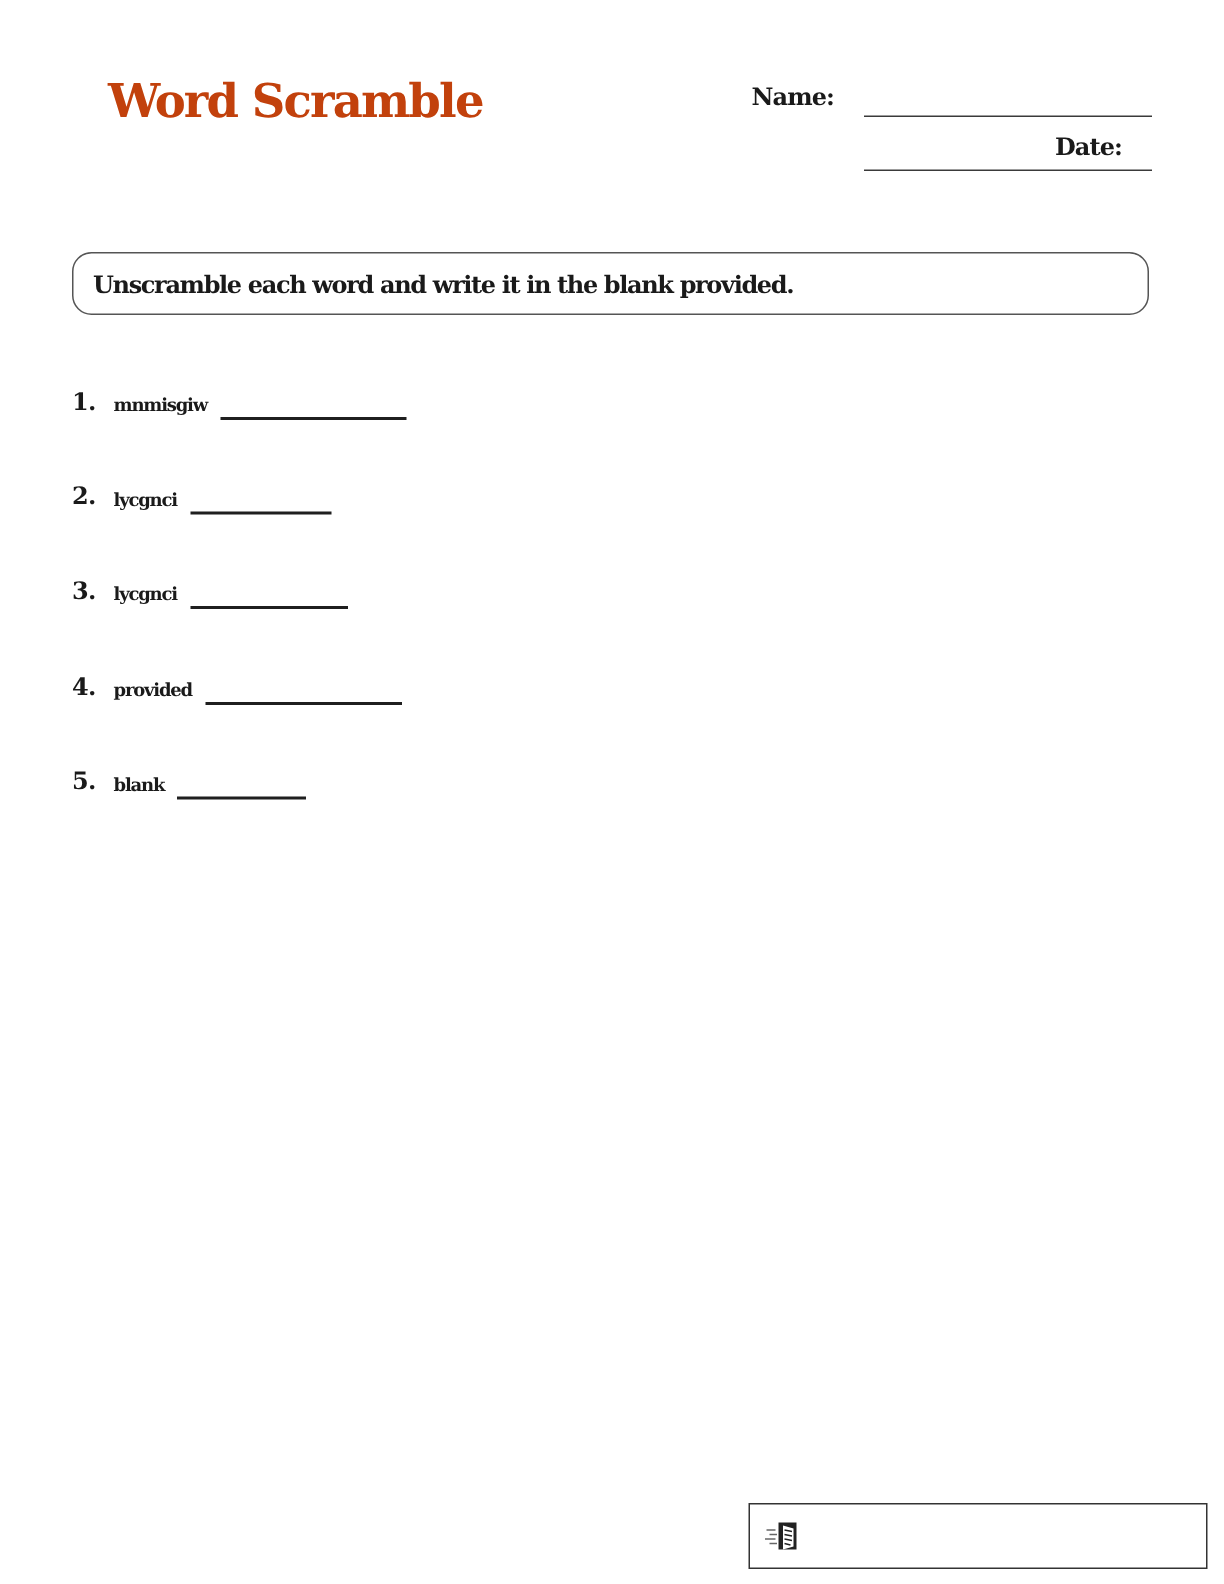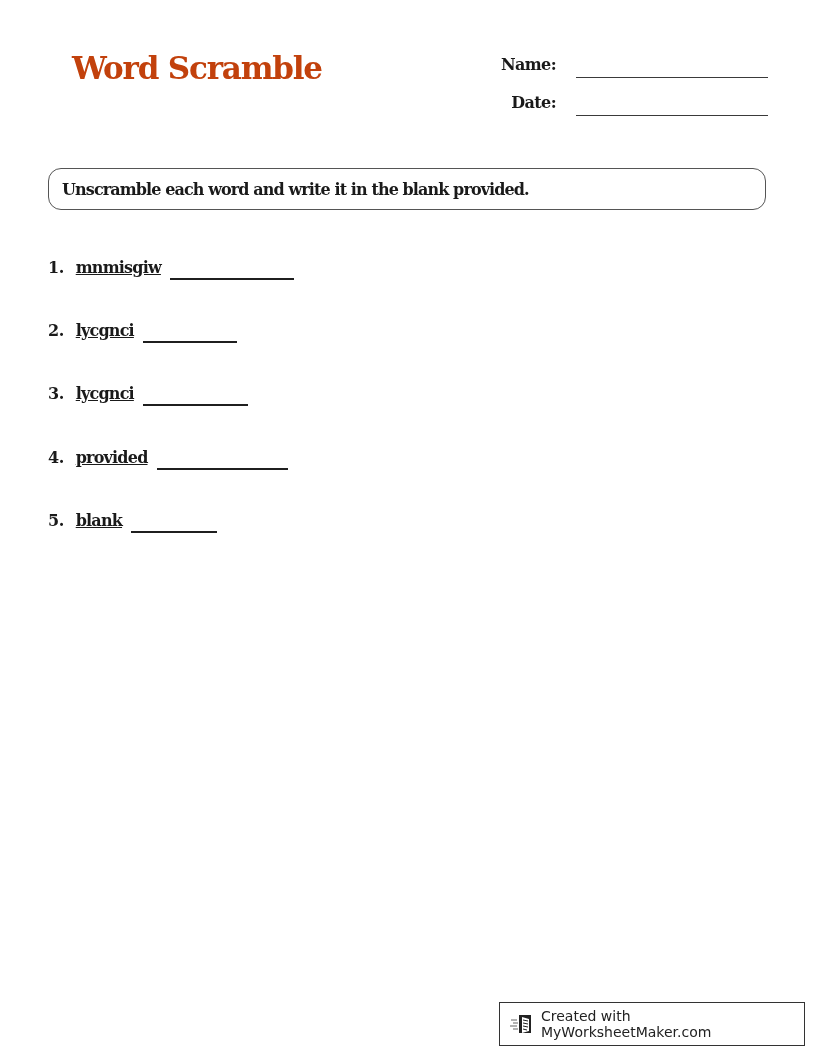--- a/index.html
+++ b/index.html
@@ -28,21 +28,21 @@
       margin-left: 36px;
     }
     .field-row {
       position: absolute;
       display: flex;
       align-items: flex-end;
       right: 48px;
       height: 30px;
     }
     .field-row.name { top: 50px; }
-    .field-row.date { top: 88px; }
+    .field-row.date { top: 88px; flex-direction: column; }
     .field-label {
       font-family: "DejaVu Serif", serif;
       font-weight: bold;
       font-size: 16px;
       letter-spacing: -0.6px;
       width: 62px;
       text-align: right;
       margin-right: 20px;
       padding-bottom: 6px;
     }
@@ -83,24 +83,23 @@
       font-family: "DejaVu Serif", serif;
       font-weight: bold;
       font-size: 16px;
       letter-spacing: -0.5px;
       margin-right: 12px;
       padding-bottom: 1px;
     }
     .item-word {
       font-family: "DejaVu Serif", serif;
       font-weight: bold;
-      font-size: 16px;
+      font-size: 12px;
       letter-spacing: -0.8px;
       padding-bottom: 1px;
-      text-decoration: underline;
     }
     .item-blank {
       height: 0;
       border-bottom: 2px solid #1f1f1f;
       margin-left: 9px;
       margin-bottom: -2px;
     }
     .footer {
       position: absolute;
       left: 499px;
@@ -179,14 +178,13 @@
     <svg width="26" height="24" viewBox="0 0 26 24">
       <line x1="1" y1="8" x2="7" y2="8" stroke="#666" stroke-width="1"></line>
       <line x1="3" y1="11" x2="8" y2="11" stroke="#666" stroke-width="1"></line>
       <line x1="0" y1="14" x2="7" y2="14" stroke="#666" stroke-width="1"></line>
       <line x1="3" y1="17" x2="8" y2="17" stroke="#666" stroke-width="1"></line>
       <path d="M9 3 L21 3 L21 21 L9 21 Z" fill="#222"></path>
       <path d="M12 5 L19 7 L19 19 L12 21 Z" fill="#fff"></path>
       <path d="M13 8 L18 9 M13 11 L18 12 M13 14 L18 15 M13 17 L17 18" stroke="#222" stroke-width="1"></path>
     </svg>
   </span>
-  <span class="footer-text">Created with MyWorksheetMaker.com</span>
 </div>
 
 </body></html>

